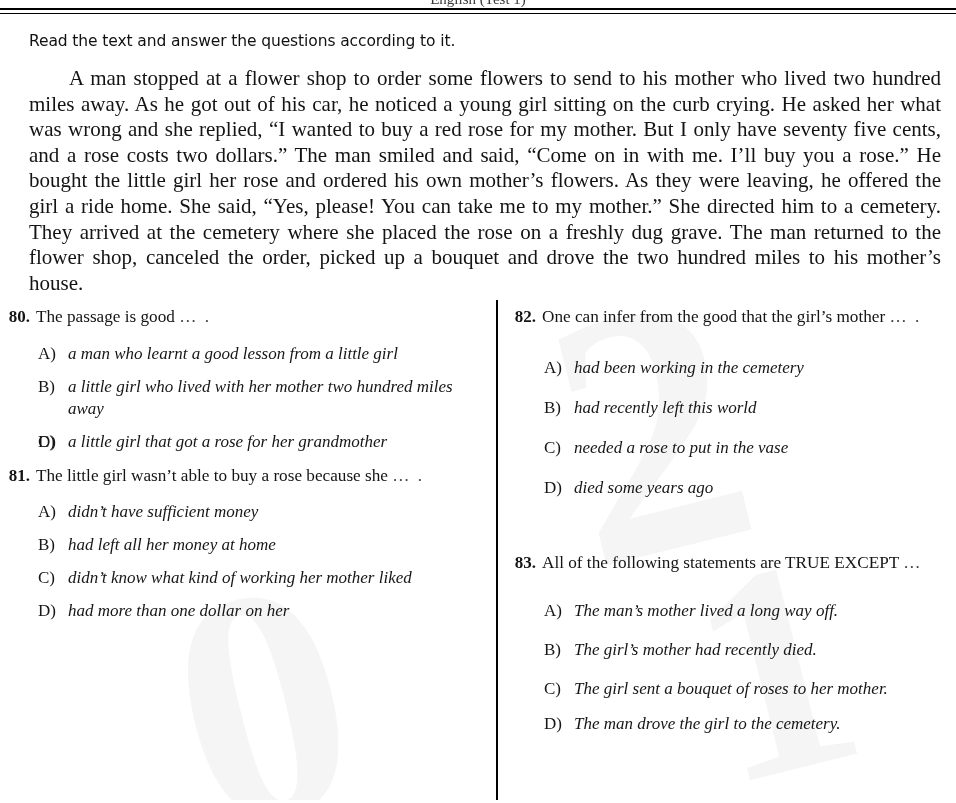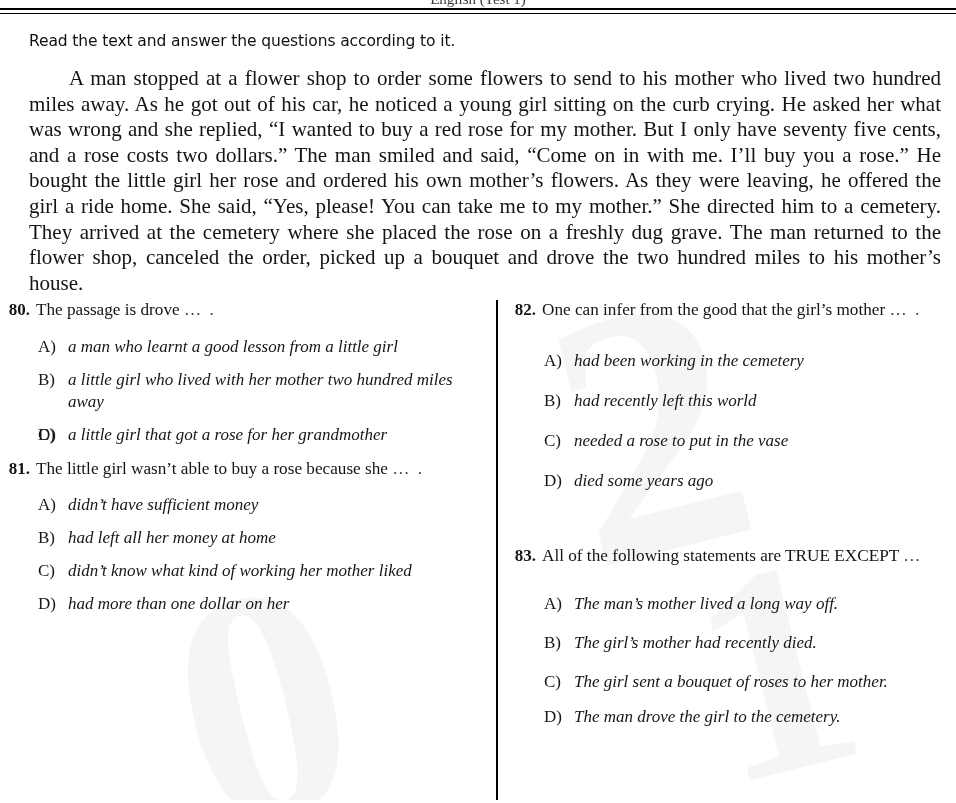--- a/index.html
+++ b/index.html
@@ -113,21 +113,21 @@
     background: #000;
   }
   .col {
     position: absolute;
     top: 0;
     width: 468px;
   }
   .col-left  { left: 0px; }
   .col-right { left: 500px; }
 
-  .q-block { position: relative; }
+  .q-block { position: relative; margin-top: 7px; }
 
   .q-stem {
     position: relative;
     padding-left: 36px;
     font-size: 17.2px;
     line-height: 23.5px;
     color: #141414;
   }
   .col-right .q-stem { padding-left: 42px; }
 
@@ -196,21 +196,21 @@
   <div class="passage">A man stopped at a flower shop to order some flowers to send to his mother who lived two hundred miles away. As he got out of his car, he noticed a young girl sitting on the curb crying. He asked her what was wrong and she replied, “I wanted to buy a red rose for my mother. But I only have seventy five cents, and a rose costs two dollars.” The man smiled and said, “Come on in with me. I’ll buy you a rose.” He bought the little girl her rose and ordered his own mother’s flowers. As they were leaving, he offered the girl a ride home. She said, “Yes, please! You can take me to my mother.” She directed him to a cemetery. They arrived at the cemetery where she placed the rose on a freshly dug grave. The man returned to the flower shop, canceled the order, picked up a bouquet and drove the two hundred miles to his mother’s house.</div>
 
   <div class="columns">
 
     <div class="divider"></div>
 
     <div class="col col-left">
 
       <div class="q-block">
         <div class="q-stem">
-          <span class="q-num">80.</span><span>The passage is drove</span> <span class="q-ellipsis">…  .</span>
+          <span class="q-num">80.</span><span>The passage is good</span> <span class="q-ellipsis">…  .</span>
         </div>
         <div class="opts">
           <div class="opt">
             <span class="opt-letter">A)</span><span>a man who learnt a good lesson from a little girl</span>
           </div>
           <div class="opt">
             <span class="opt-letter">B)</span><span>a little girl who lived with her mother two hundred miles away</span>
           </div>
           <div class="opt">
             <span class="opt-letter">C)</span>

